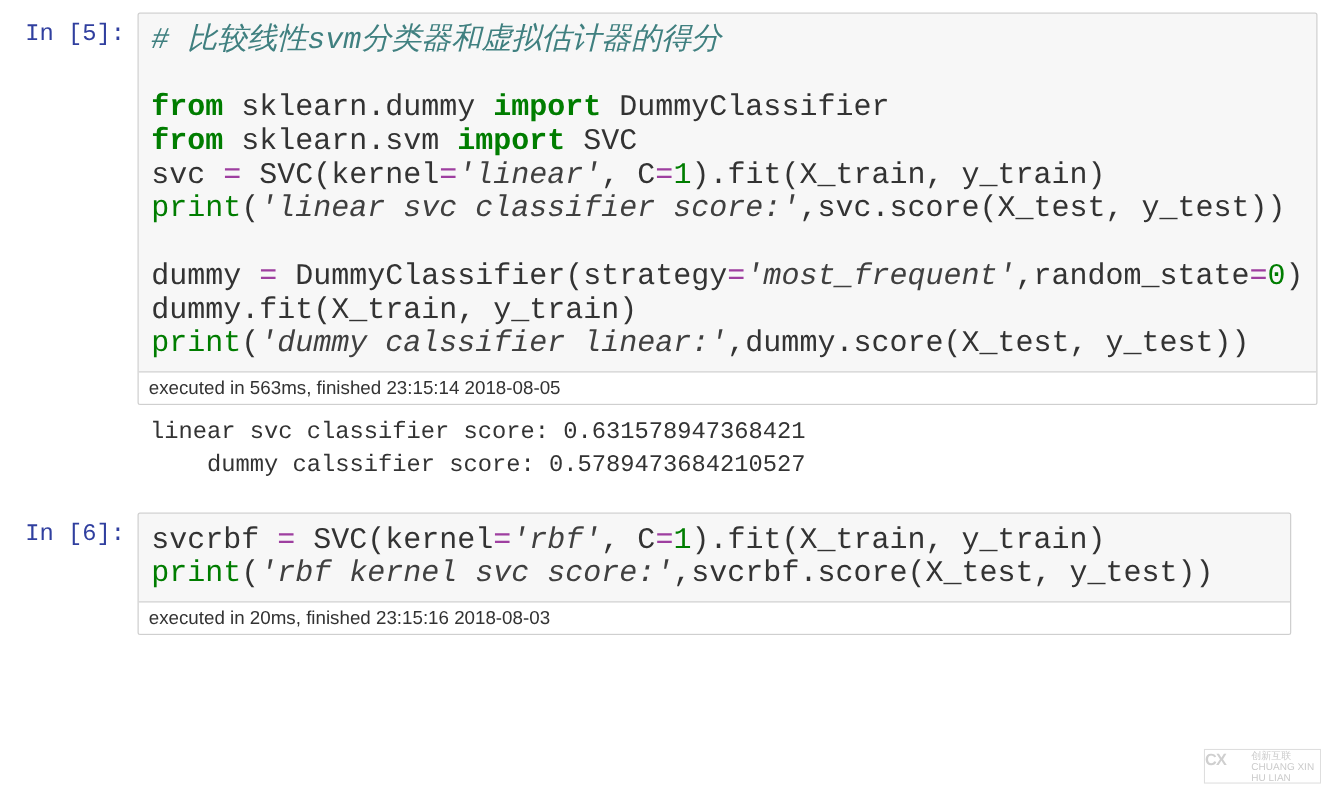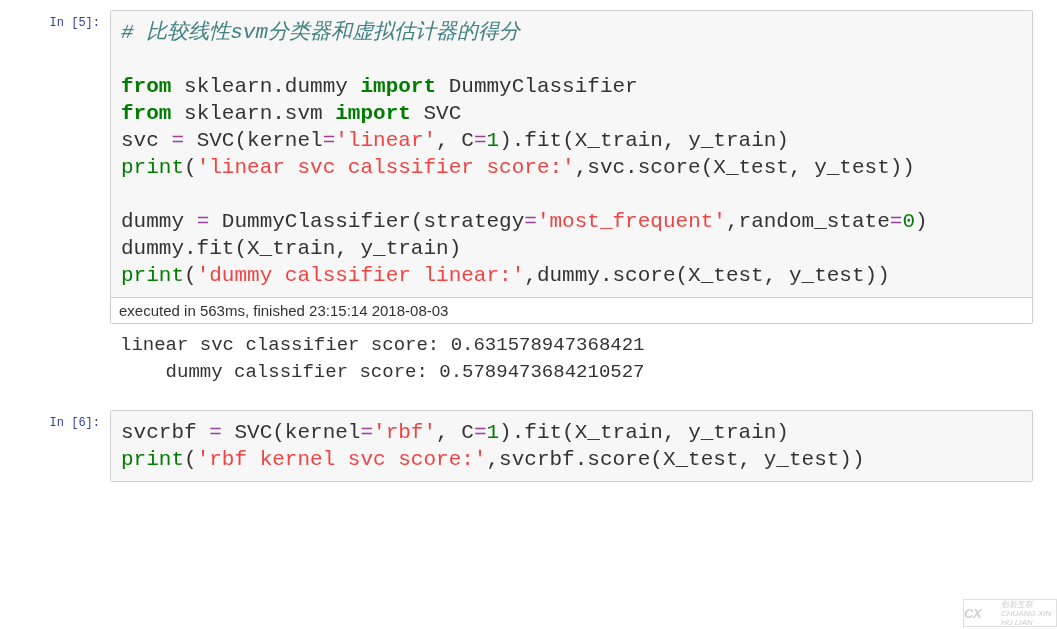--- a/index.html
+++ b/index.html
@@ -15,36 +15,36 @@
     display: flex;
     margin-bottom: 24px;
   }
   .prompt {
     width: 100px;
     flex-shrink: 0;
     text-align: right;
     padding-right: 10px;
     padding-top: 6px;
     font-family: "Consolas", "Courier New", monospace;
-    font-size: 12px;
+    font-size: 19px;
     color: #303F9F;
   }
   .codeblock {
     flex: 1;
     border: 1px solid #cfcfcf;
     border-radius: 2px;
     background: #f7f7f7;
     margin-right: 12px;
     overflow: hidden;
   }
   pre.code {
     margin: 0;
     padding: 8px 10px;
     font-family: "Fangsong", "FangSong", "Consolas", "Courier New", monospace;
-    font-size: 21px;
+    font-size: 24px;
     line-height: 27px;
     background: #f7f7f7;
     white-space: pre;
   }
   .exec {
     background: #fff;
     border-top: 1px solid #cfcfcf;
     padding: 4px 8px;
     font-family: Arial, sans-serif;
     font-size: 15px;
@@ -59,35 +59,34 @@
     padding: 8px 10px 0 10px;
     font-family: "Fangsong", "FangSong", "Consolas", "Courier New", monospace;
     font-size: 19px;
     line-height: 27px;
     white-space: pre;
   }
   .c   { color: #408080; font-style: italic; }
   .kw  { color: #007d00; font-weight: bold; }
   .op  { color: #9e3fa0; }
   .fn  { color: #007d00; }
-  .str { color: #ef4444; }
+  .str { color: #404040; font-style: italic; }
   .num { color: #007d00; }
   .watermark {
     position: fixed;
     right: 0;
     bottom: 2px;
     width: 92px;
     height: 26px;
     background: #fff;
     border: 1px solid #d0d0d0;
     display: flex;
-    align-items: center;
+    align-items: flex-start;
     justify-content: center;
     opacity: 0.7;
-    font-style: italic;
   }
   .wm-icon {
     font-family: Arial, sans-serif;
     font-weight: bold;
     font-size: 13px;
     color: #bbb;
     letter-spacing: -0.5px;
   }
   .wm-txt {
     font-size: 8px;
@@ -101,41 +100,42 @@
 
 <div class="cell">
   <div class="prompt">In  [5]:</div>
   <div style="flex:1;margin-right:12px;">
     <div class="codeblock">
       <pre class="code"><span class="c"># 比较线性svm分类器和虚拟估计器的得分</span>
 
 <span class="kw">from</span> sklearn.dummy <span class="kw">import</span> DummyClassifier
 <span class="kw">from</span> sklearn.svm <span class="kw">import</span> SVC
 svc <span class="op">=</span> SVC(kernel<span class="op">=</span><span class="str">'linear'</span>, C<span class="op">=</span><span class="num">1</span>).fit(X_train, y_train)
-<span class="fn">print</span>(<span class="str">'linear svc calssifier score:'</span>,svc.score(X_test, y_test))
+<span class="fn">print</span>(<span class="str">'linear svc classifier score:'</span>,svc.score(X_test, y_test))
 
 dummy <span class="op">=</span> DummyClassifier(strategy<span class="op">=</span><span class="str">'most_frequent'</span>,random_state<span class="op">=</span><span class="num">0</span>)
 dummy.fit(X_train, y_train)
 <span class="fn">print</span>(<span class="str">'dummy calssifier linear:'</span>,dummy.score(X_test, y_test))</pre>
-      <div class="exec">executed in 563ms, finished 23:15:14 2018-08-03</div>
+      <div class="exec">executed in 563ms, finished 23:15:14 2018-08-05</div>
     </div>
     <div class="output">
       <pre class="out">linear svc classifier score: 0.631578947368421
 dummy calssifier score: 0.5789473684210527</pre>
     </div>
   </div>
 </div>
 
 <div class="cell">
   <div class="prompt">In  [6]:</div>
   <div style="flex:1;margin-right:12px;">
     <div class="codeblock">
       <pre class="code">
 svcrbf <span class="op">=</span> SVC(kernel<span class="op">=</span><span class="str">'rbf'</span>, C<span class="op">=</span><span class="num">1</span>).fit(X_train, y_train)
 <span class="fn">print</span>(<span class="str">'rbf kernel svc score:'</span>,svcrbf.score(X_test, y_test))</pre>
+      <div class="exec">executed in 20ms, finished 23:15:16 2018-08-03</div>
     </div>
   </div>
 </div>
 
 <div class="watermark">
   <span class="wm-icon">CX</span>
   <span class="wm-txt">
     <span>创新互联</span><br><span>CHUANG XIN HU LIAN</span>
   </span>
 </div>

